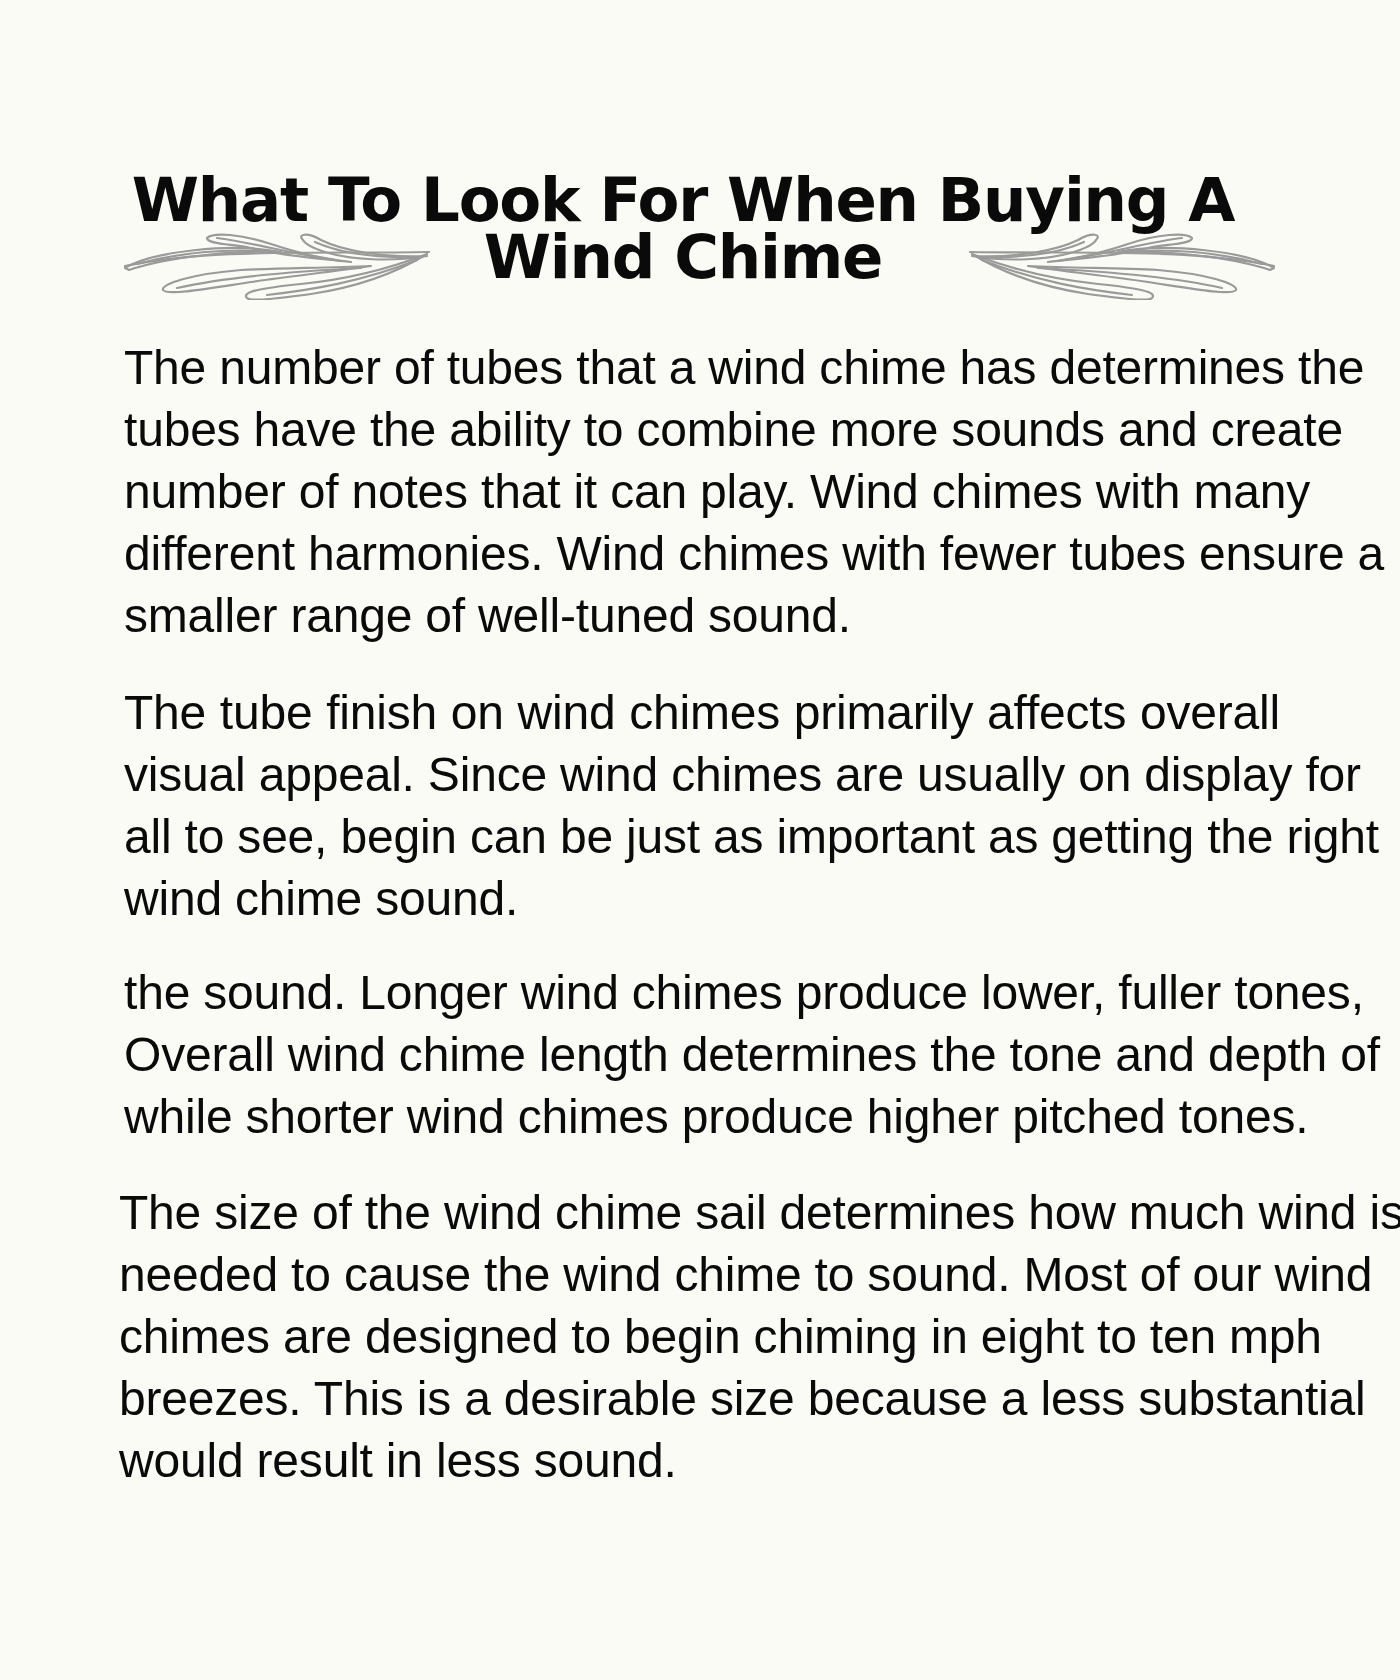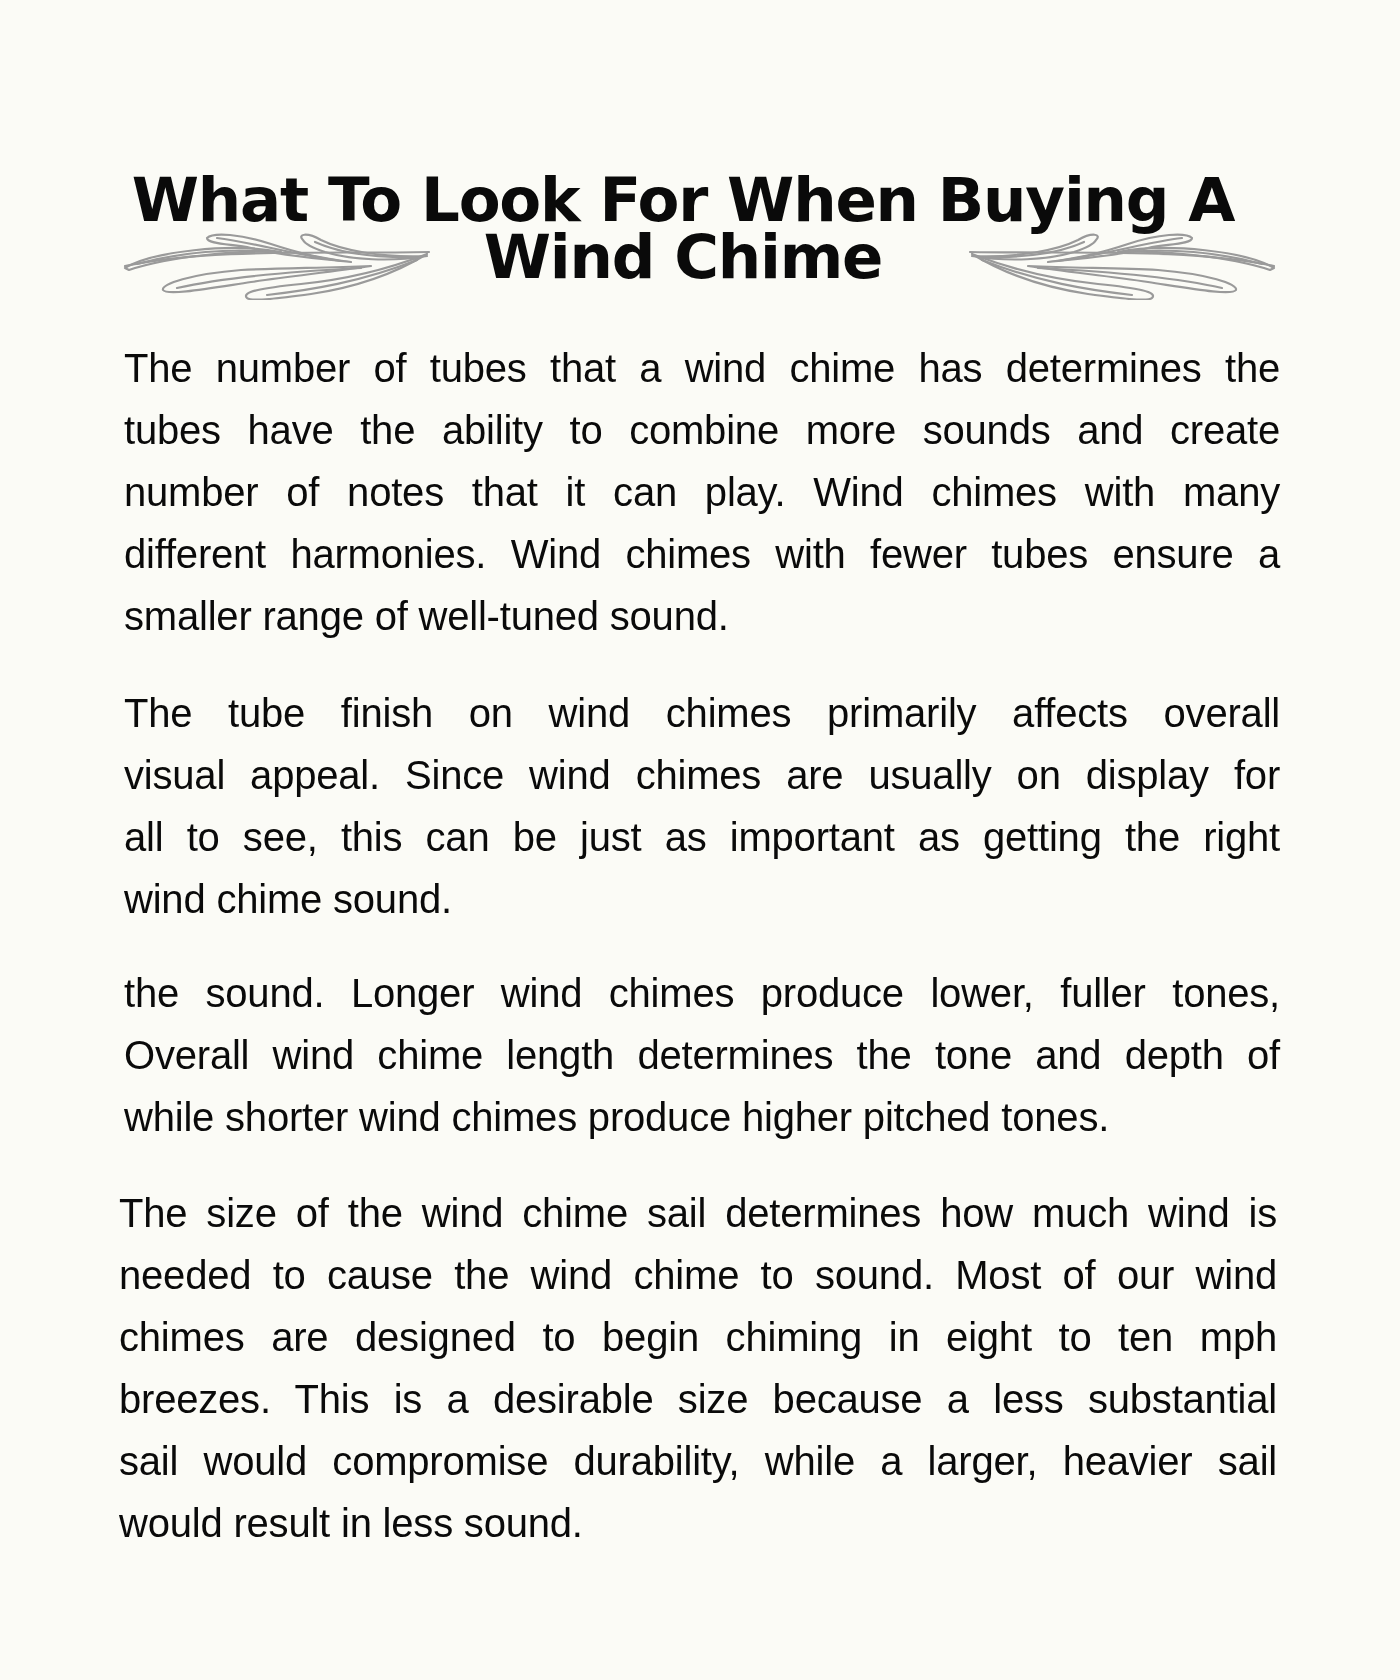--- a/index.html
+++ b/index.html
@@ -47,21 +47,21 @@
 
     .para {
       position: absolute;
       left: 124px;
       width: 1156px;
     }
     .para.p4 { left: 119px; width: 1158px; }
     .line {
       display: block;
       height: 62px;
-      font-size: 40px;
+      font-size: 48px;
       line-height: 62px;
       white-space: nowrap;
       text-align: justify;
       text-align-last: justify;
       letter-spacing: -0.2px;
     }
     .line.last {
       text-align: center;
       text-align-last: left;
     }
@@ -120,32 +120,31 @@
     <span class="line">The number of tubes that a wind chime has determines the</span>
     <span class="line">tubes have the ability to combine more sounds and create</span>
     <span class="line">number of notes that it can play. Wind chimes with many</span>
     <span class="line">different harmonies. Wind chimes with fewer tubes ensure a</span>
     <span class="line last">smaller range of well-tuned sound.</span>
   </div>
 
   <div class="para p2">
     <span class="line">The tube finish on wind chimes primarily affects overall</span>
     <span class="line">visual appeal. Since wind chimes are usually on display for</span>
-    <span class="line">all to see, this can be just as important as getting the right</span>
+    <span class="line">all to see, begin can be just as important as getting the right</span>
     <span class="line last">wind chime sound.</span>
   </div>
 
   <div class="para p3">
     <span class="line">the sound. Longer wind chimes produce lower, fuller tones,</span>
     <span class="line">Overall wind chime length determines the tone and depth of</span>
     <span class="line last">while shorter wind chimes produce higher pitched tones.</span>
   </div>
 
   <div class="para p4">
     <span class="line">The size of the wind chime sail determines how much wind is</span>
     <span class="line">needed to cause the wind chime to sound. Most of our wind</span>
     <span class="line">chimes are designed to begin chiming in eight to ten mph</span>
     <span class="line">breezes. This is a desirable size because a less substantial</span>
-    <span class="line">sail would compromise durability, while a larger, heavier sail</span>
     <span class="line last">would result in less sound.</span>
   </div>
 
 </div>
 
 </body></html>

